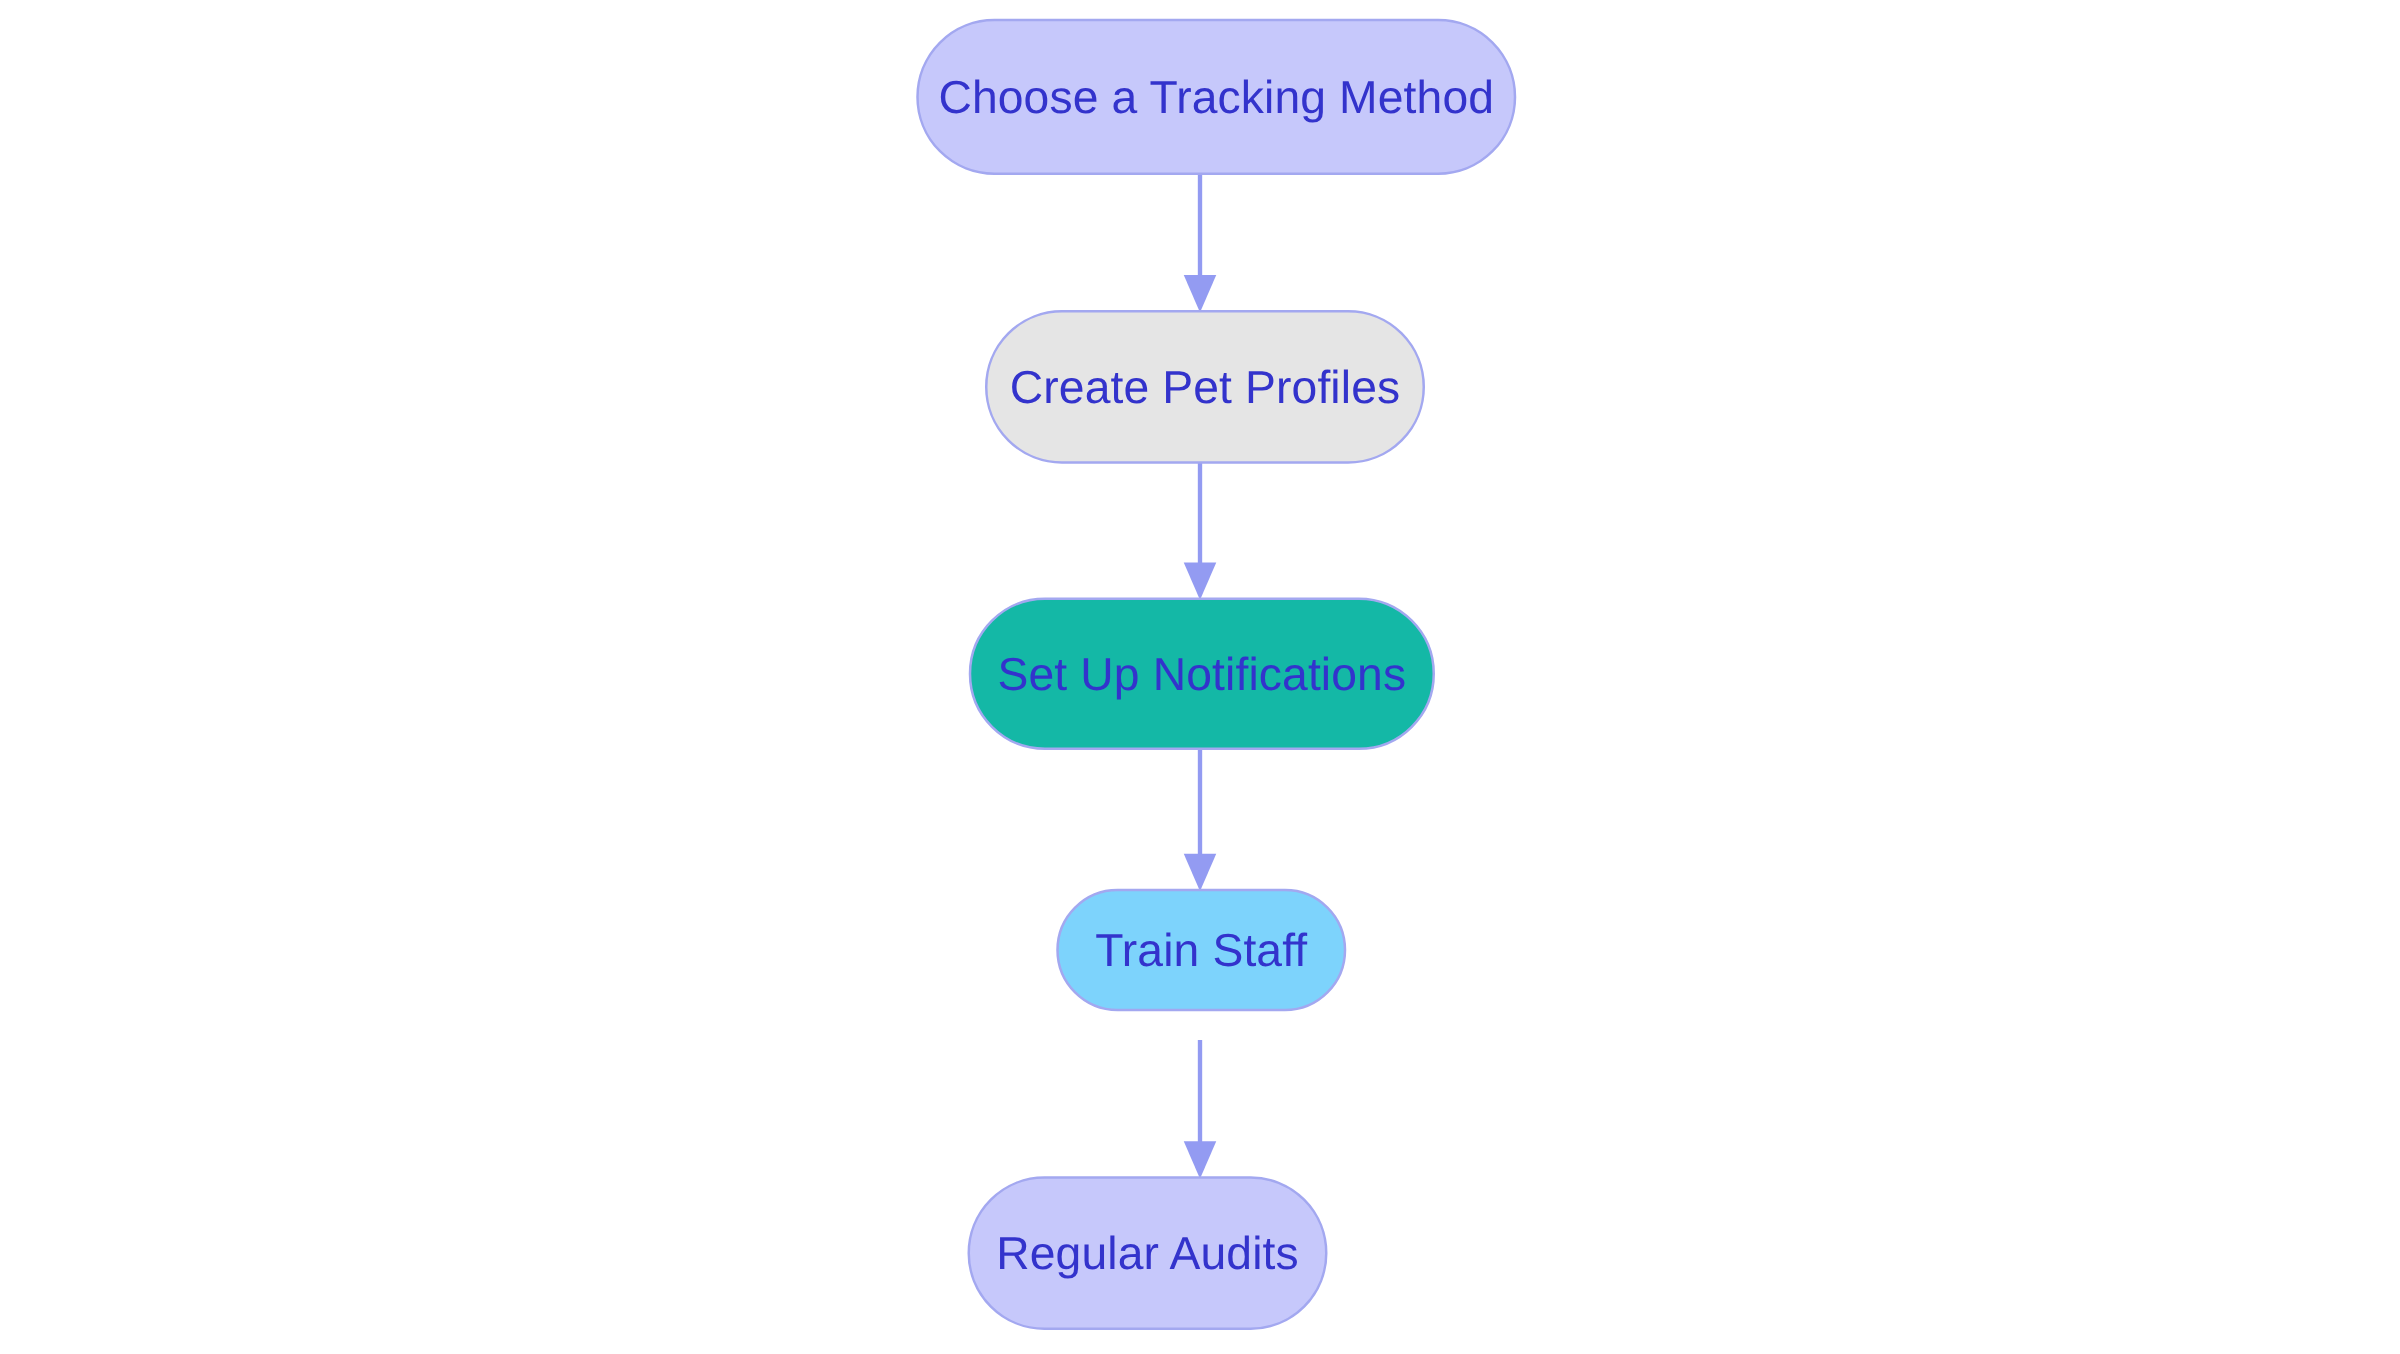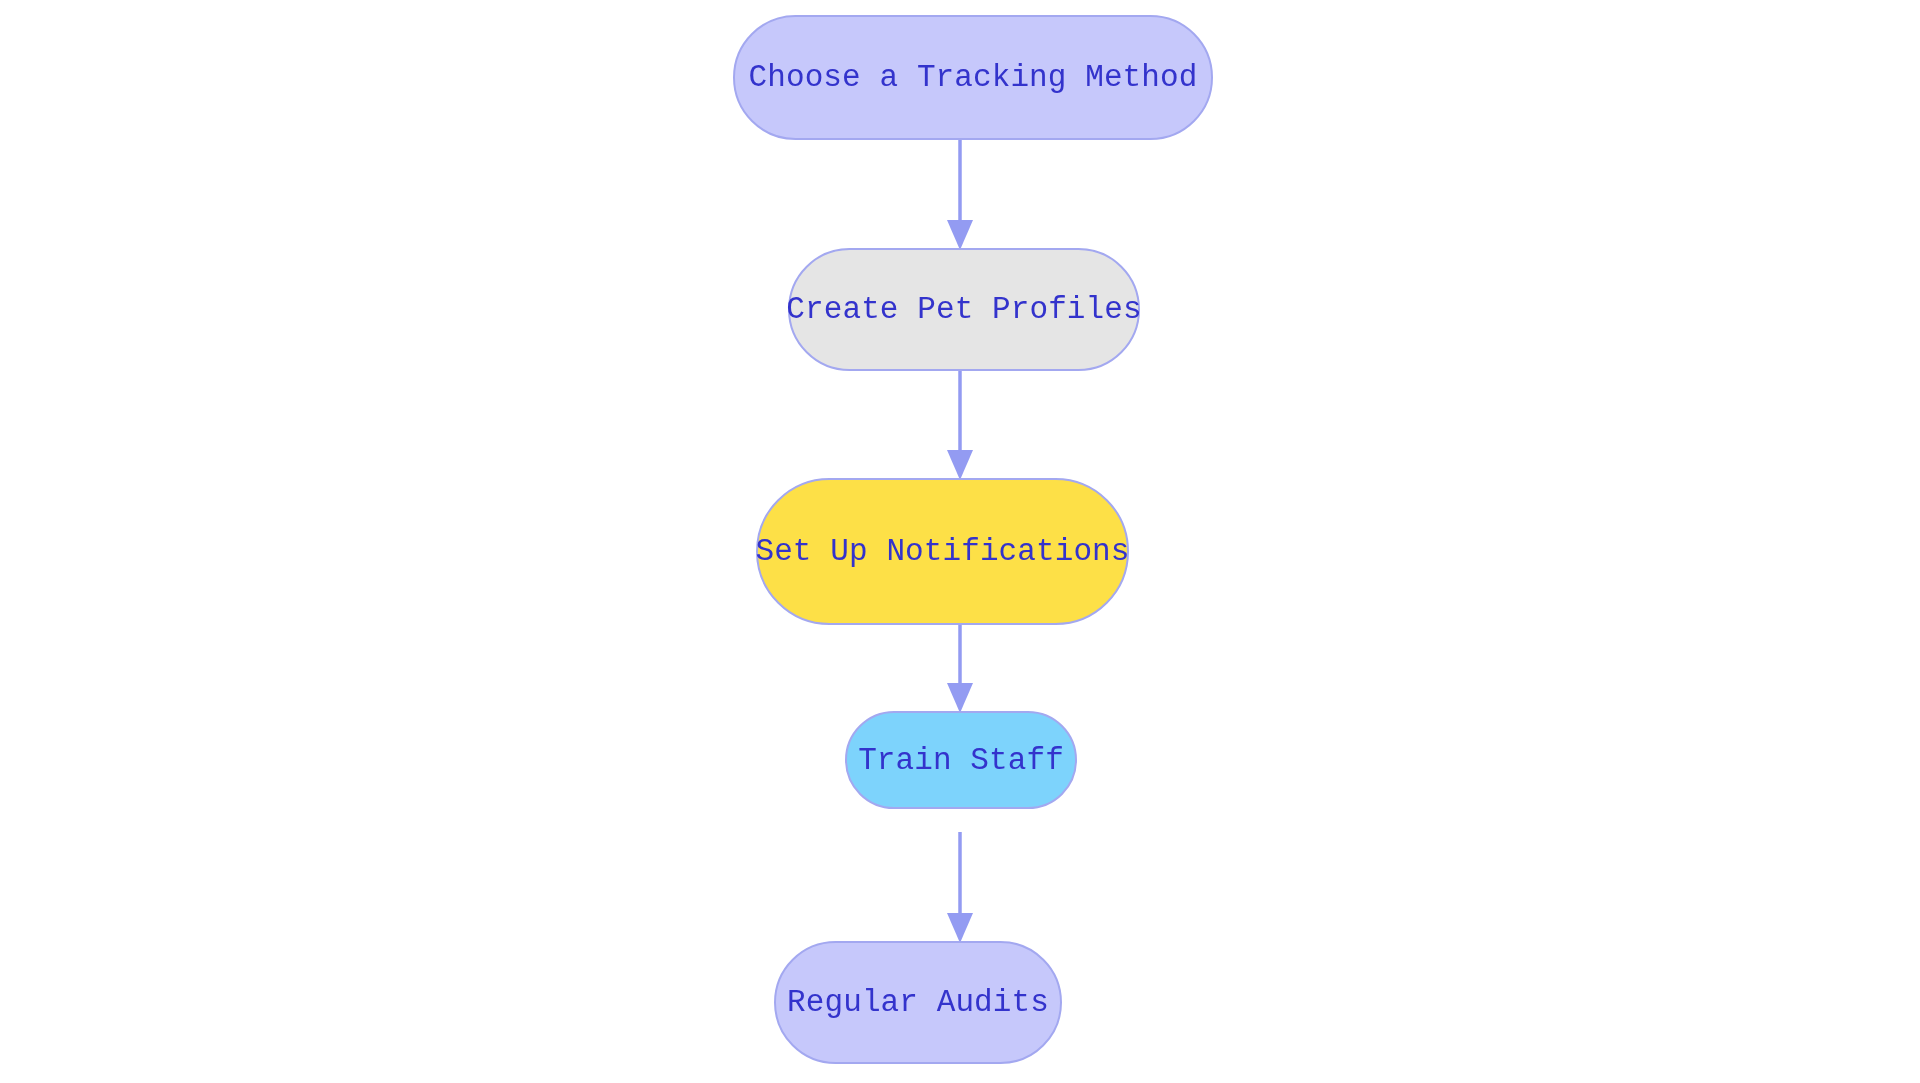--- a/index.html
+++ b/index.html
@@ -29,26 +29,26 @@
     background: #c6c8fb;
     border: 2px solid #a3a8f0;
     border-radius: 999px;
     display: flex;
     align-items: center;
     justify-content: center;
     z-index: 2;
   }
   .node-label {
     color: #3333cc;
-    font-size: 31px;
+    font-size: 37px;
     font-weight: 400;
     letter-spacing: 0.1px;
     line-height: 1;
     white-space: nowrap;
-    font-family: Liberation Mono, monospace;
+    font-family: Liberation Sans, sans-serif;
   }
 
   
   .edge {
     position: absolute;
     z-index: 1;
   }
   .edge svg {
     display: block;
     overflow: visible;
@@ -86,21 +86,21 @@
       </div>
     </div>
 
   <div id="node-layer">
       <div class="node" style="left: 733px; top: 15px; width: 480px; height: 125px; background: rgb(198, 200, 251); border-color: rgb(163, 168, 240);">
         <span class="node-label" style="color: rgb(51, 51, 204);">Choose a Tracking Method</span>
       </div>
       <div class="node" style="left: 788px; top: 248px; width: 352px; height: 123px; background: #e5e5e5; border-color: rgb(163, 168, 240);">
         <span class="node-label" style="color: rgb(51, 51, 204);">Create Pet Profiles</span>
       </div>
-      <div class="node" style="left: 756px; top: 478px; width: 373px; height: 147px; background: #fde047; border-color: rgb(163, 168, 240);">
+      <div class="node" style="left: 775px; top: 478px; width: 373px; height: 122px; background: #14b8a6; border-color: rgb(163, 168, 240);">
         <span class="node-label" style="color: rgb(51, 51, 204);">Set Up Notifications</span>
       </div>
       <div class="node" style="left: 845px; top: 711px; width: 232px; height: 98px; background: #7dd3fc; border-color: rgb(163, 168, 240);">
         <span class="node-label" style="color: rgb(51, 51, 204);">Train Staff</span>
       </div>
       <div class="node" style="left: 774px; top: 941px; width: 288px; height: 123px; background: rgb(198, 200, 251); border-color: rgb(163, 168, 240);">
         <span class="node-label" style="color: rgb(51, 51, 204);">Regular Audits</span>
       </div>
     </div>
 </div>

